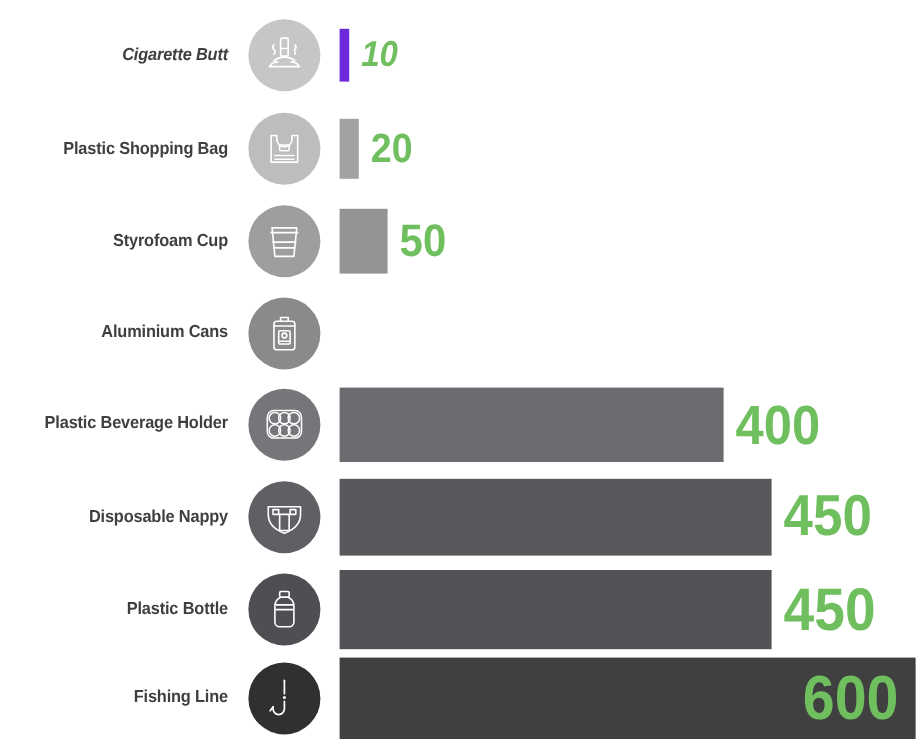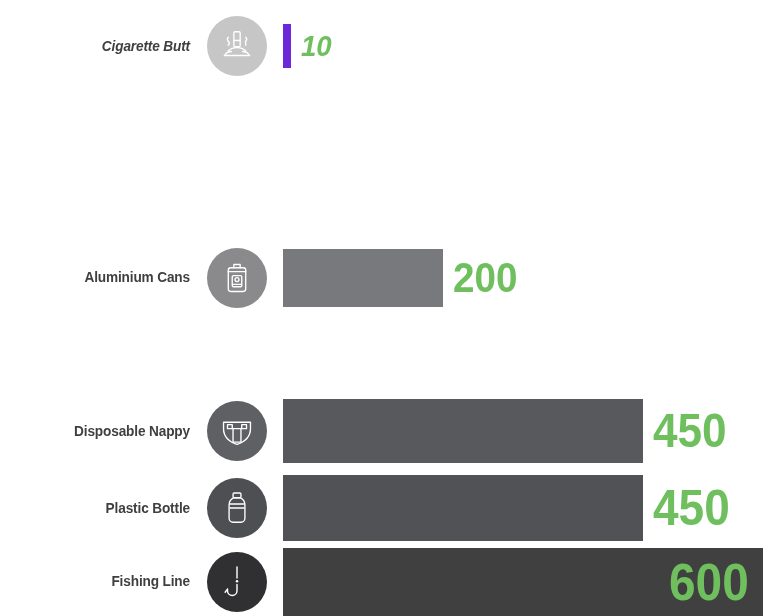--- a/index.html
+++ b/index.html
@@ -109,34 +109,76 @@
           <path d="M39 35c-2-3-5-4-8-4"></path>
           <path d="M8 36h32"></path>
           <path d="M13 13c-1.6 1.6-1.6 3.4 0 5s1.6 3.4 0 5"></path>
           <path d="M35 13c1.6 1.6 1.6 3.4 0 5s1.6 3.4 0 5"></path>
         </svg>
       </div>
       <div class="bar" style="width: 8px; height: 44px; background: #6d28d9;">
         <div class="value" style="font-size: 30px; color: rgb(111, 191, 95);">10</div>
       </div>
     </div>
+    <div class="row" style="top: 86px; height: 76px;">
+      <div class="row-label">Plastic Shopping Bag</div>
+      <div class="icon-badge" style="background: rgb(189, 189, 189);">
+        <svg viewBox="0 0 48 48" fill="none" stroke="#ffffff" stroke-width="1.7" stroke-linecap="round" stroke-linejoin="round">
+          <path d="M10 10h6v4a8 8 0 0 0 16 0v-4h6v28H10z"></path>
+          <rect x="19" y="20" width="10" height="6" rx="1"></rect>
+          <line x1="14" y1="31" x2="34" y2="31"></line>
+          <line x1="14" y1="35" x2="34" y2="35"></line>
+        </svg>
+      </div>
+      <div class="bar" style="width: 16px; height: 50px; background: rgb(162, 162, 164);">
+        <div class="value" style="font-size: 34px; color: rgb(111, 191, 95);">20</div>
+      </div>
+    </div>
+    <div class="row" style="top: 163px; height: 76px;">
+      <div class="row-label">Styrofoam Cup</div>
+      <div class="icon-badge" style="background: rgb(158, 158, 158);">
+        <svg viewBox="0 0 48 48" fill="none" stroke="#ffffff" stroke-width="1.7" stroke-linecap="round" stroke-linejoin="round">
+          <path d="M11 10h26l-3 30H14z"></path>
+          <line x1="10" y1="15" x2="38" y2="15"></line>
+          <line x1="12" y1="25" x2="36" y2="25"></line>
+          <line x1="13" y1="31" x2="35" y2="31"></line>
+        </svg>
+      </div>
+      <div class="bar" style="width: 40px; height: 54px; background: rgb(147, 147, 150);">
+        <div class="value" style="font-size: 38px; color: rgb(111, 191, 95);">50</div>
+      </div>
+    </div>
     <div class="row" style="top: 239px; height: 77px;">
       <div class="row-label">Aluminium Cans</div>
       <div class="icon-badge" style="background: rgb(138, 138, 140);">
         <svg viewBox="0 0 48 48" fill="none" stroke="#ffffff" stroke-width="1.7" stroke-linecap="round" stroke-linejoin="round">
           <rect x="13" y="11" width="22" height="30" rx="3"></rect>
           <path d="M20 11V7h8v4"></path>
           <line x1="13" y1="16" x2="35" y2="16"></line>
           <rect x="18" y="21" width="12" height="14" rx="1.5"></rect>
           <circle cx="24" cy="26" r="2.5"></circle>
           <line x1="19" y1="32" x2="29" y2="32"></line>
         </svg>
       </div>
-      <div class="bar" style="width: 160px; height: 58px; background: rgb(120, 121, 125);">
-        <div class="value" style="font-size: 42px; color: rgb(111, 191, 95);">200</div>
+    </div>
+    <div class="row" style="top: 315px; height: 77px;">
+      <div class="row-label">Plastic Beverage Holder</div>
+      <div class="icon-badge" style="background: rgb(118, 118, 122);">
+        <svg viewBox="0 0 48 48" fill="none" stroke="#ffffff" stroke-width="1.6" stroke-linecap="round" stroke-linejoin="round">
+          <circle cx="14" cy="17" r="6"></circle>
+          <circle cx="24" cy="17" r="6"></circle>
+          <circle cx="34" cy="17" r="6"></circle>
+          <circle cx="14" cy="30" r="6"></circle>
+          <circle cx="24" cy="30" r="6"></circle>
+          <circle cx="34" cy="30" r="6"></circle>
+          <rect x="6" y="9" width="36" height="29" rx="7"></rect>
+        </svg>
+      </div>
+      <div class="bar" style="width: 320px; height: 62px; background: rgb(107, 108, 112);">
+        <div class="value" style="font-size: 46px; color: rgb(111, 191, 95);">400</div>
       </div>
     </div>
     <div class="row" style="top: 392px; height: 78px;">
       <div class="row-label">Disposable Nappy</div>
       <div class="icon-badge" style="background: rgb(95, 96, 100);">
         <svg viewBox="0 0 48 48" fill="none" stroke="#ffffff" stroke-width="1.7" stroke-linecap="round" stroke-linejoin="round">
           <path d="M7 13h34v8c0 10-6 16-17 20C13 37 7 31 7 21z"></path>
           <path d="M12 16h6v5h-6z"></path>
           <path d="M30 16h6v5h-6z"></path>
           <path d="M19 21h10v17h-10z"></path>

